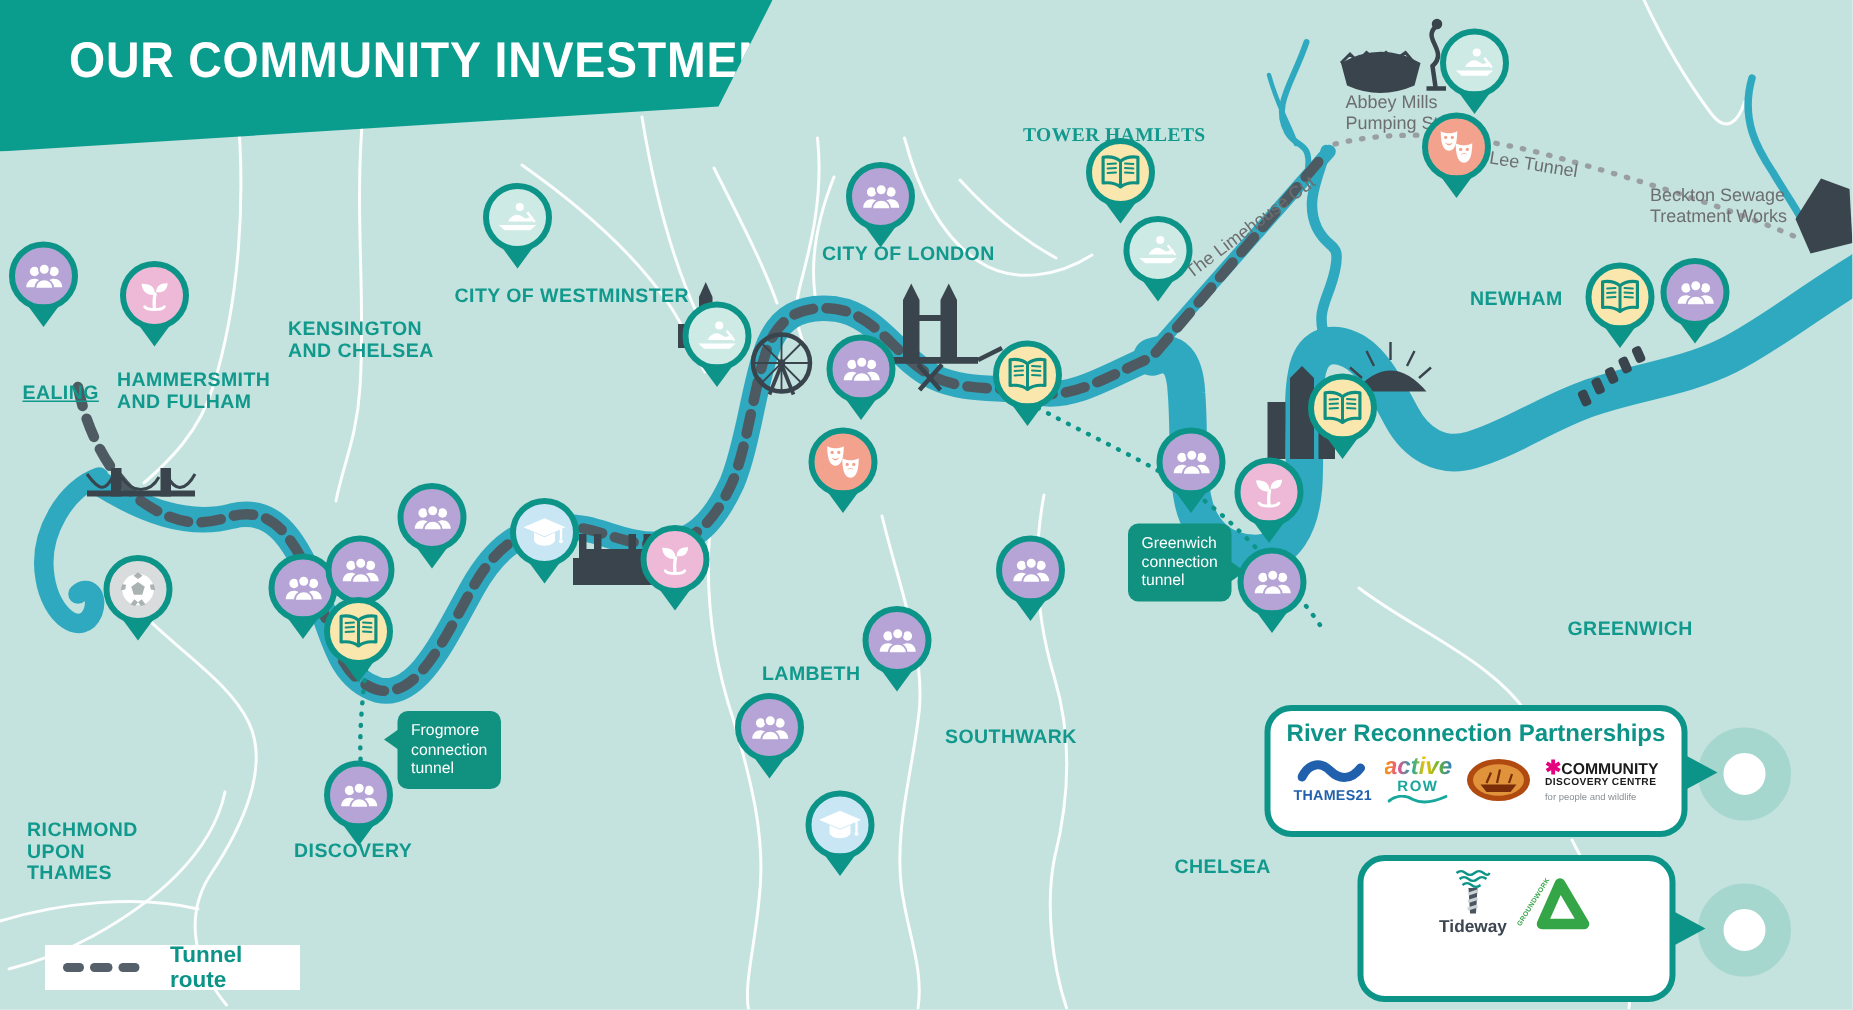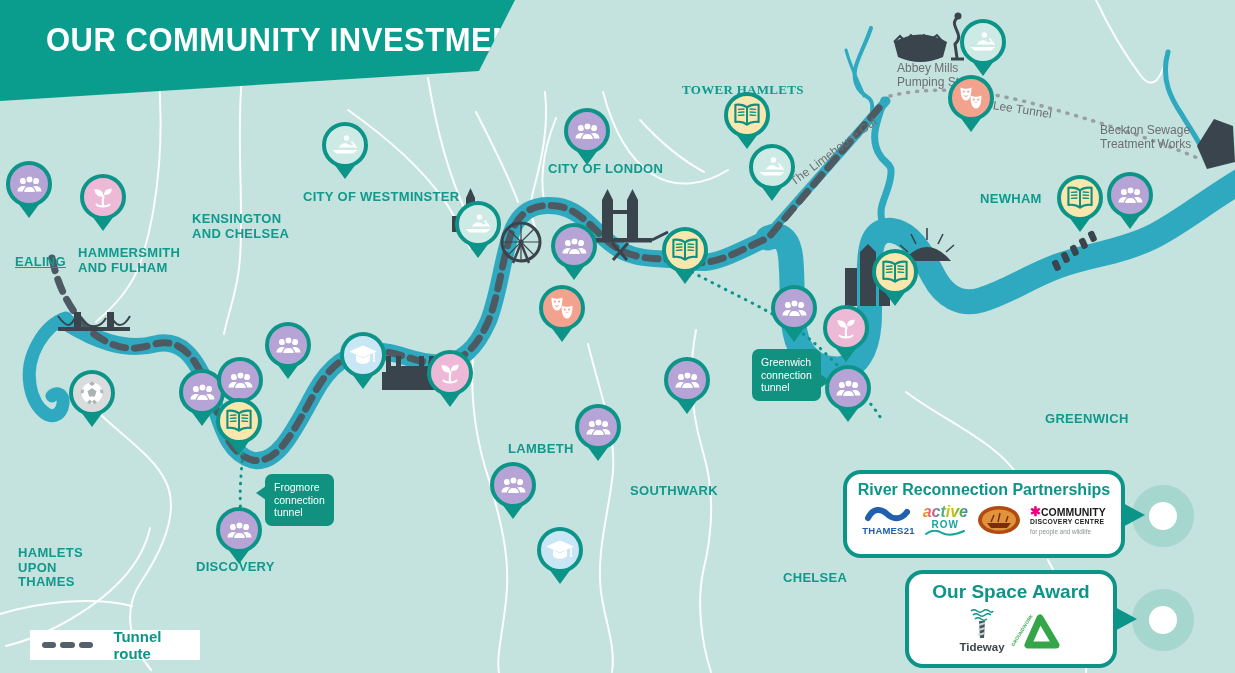--- a/index.html
+++ b/index.html
@@ -190,21 +190,21 @@
 AND CHELSEA</div>
       <div class="borough" style="left: 303px; top: 190px;">CITY OF WESTMINSTER</div>
       <div class="borough" style="left: 548px; top: 162px;">CITY OF LONDON</div>
       <div class="borough" style="left: 682px; top: 83px; font-family: Liberation Serif, serif;">TOWER HAMLETS</div>
       <div class="borough" style="left: 980px; top: 192px;">NEWHAM</div>
       <div class="borough" style="left: 1045px; top: 412px;">GREENWICH</div>
       <div class="borough" style="left: 508px; top: 442px;">LAMBETH</div>
       <div class="borough" style="left: 630px; top: 484px;">SOUTHWARK</div>
       <div class="borough" style="left: 783px; top: 571px;">CHELSEA</div>
       <div class="borough" style="left: 196px; top: 560px;">DISCOVERY</div>
-      <div class="borough" style="left: 18px; top: 546px;">HAMLETS
+      <div class="borough" style="left: 18px; top: 546px;">RICHMOND
 UPON
 THAMES</div>
       <div class="annot" style="left: 897px; top: 62px;">Abbey Mills
 Pumping Station</div>
       <div class="annot" style="left: 994px; top: 99px; transform: rotate(9deg); transform-origin: 0px 0px;">Lee Tunnel</div>
       <div class="annot" style="left: 1100px; top: 124px;">Beckton Sewage
 Treatment Works</div>
       <div class="annot" style="left: 788px; top: 178px; transform: rotate(-37deg); transform-origin: 0px 0px;">The Limehouse Cut</div>
       <div class="callout p-left" style="left: 265px; top: 474px;">Frogmore
 connection
@@ -666,21 +666,20 @@
       </div>
       <div class="logo creek">
         <span class="creek-l1"><span class="ast">✱</span><span>COMMUNITY</span></span>
         <span class="creek-l2">DISCOVERY CENTRE</span>
         <span class="creek-l3">for people and wildlife</span>
       </div>
     </div>
   </div>
 
   <div class="pbox" style="left:905px;top:570px;width:212px;height:98px;">
-    <div class="pbox-title" style="font-size:19px;">Our Space Award</div>
     <div class="logo-row" style="gap:12px;">
       <div class="logo">
         <svg width="26" height="32" viewBox="0 0 26 32">
           <path d="M2,3 q3,-2.5 6,0 t6,0 t6,0 t4,0 M4,7 q3,-2.5 6,0 t6,0 t6,0 M6,11 q3,-2.5 6,0 t6,0" stroke="#0d9488" stroke-width="1.6" fill="none"></path>
           <path d="M10,13 h6 l-1,17 h-4 z" fill="#4b5560"></path>
           <path d="M10,17 l6,-2 M9.7,22 l6.3,-2 M9.5,27 l6.5,-2" stroke="#c9d2d4" stroke-width="2"></path>
         </svg>
         <span class="tideway-txt">Tideway</span>
       </div>
       <div class="logo" style="position:relative;">

